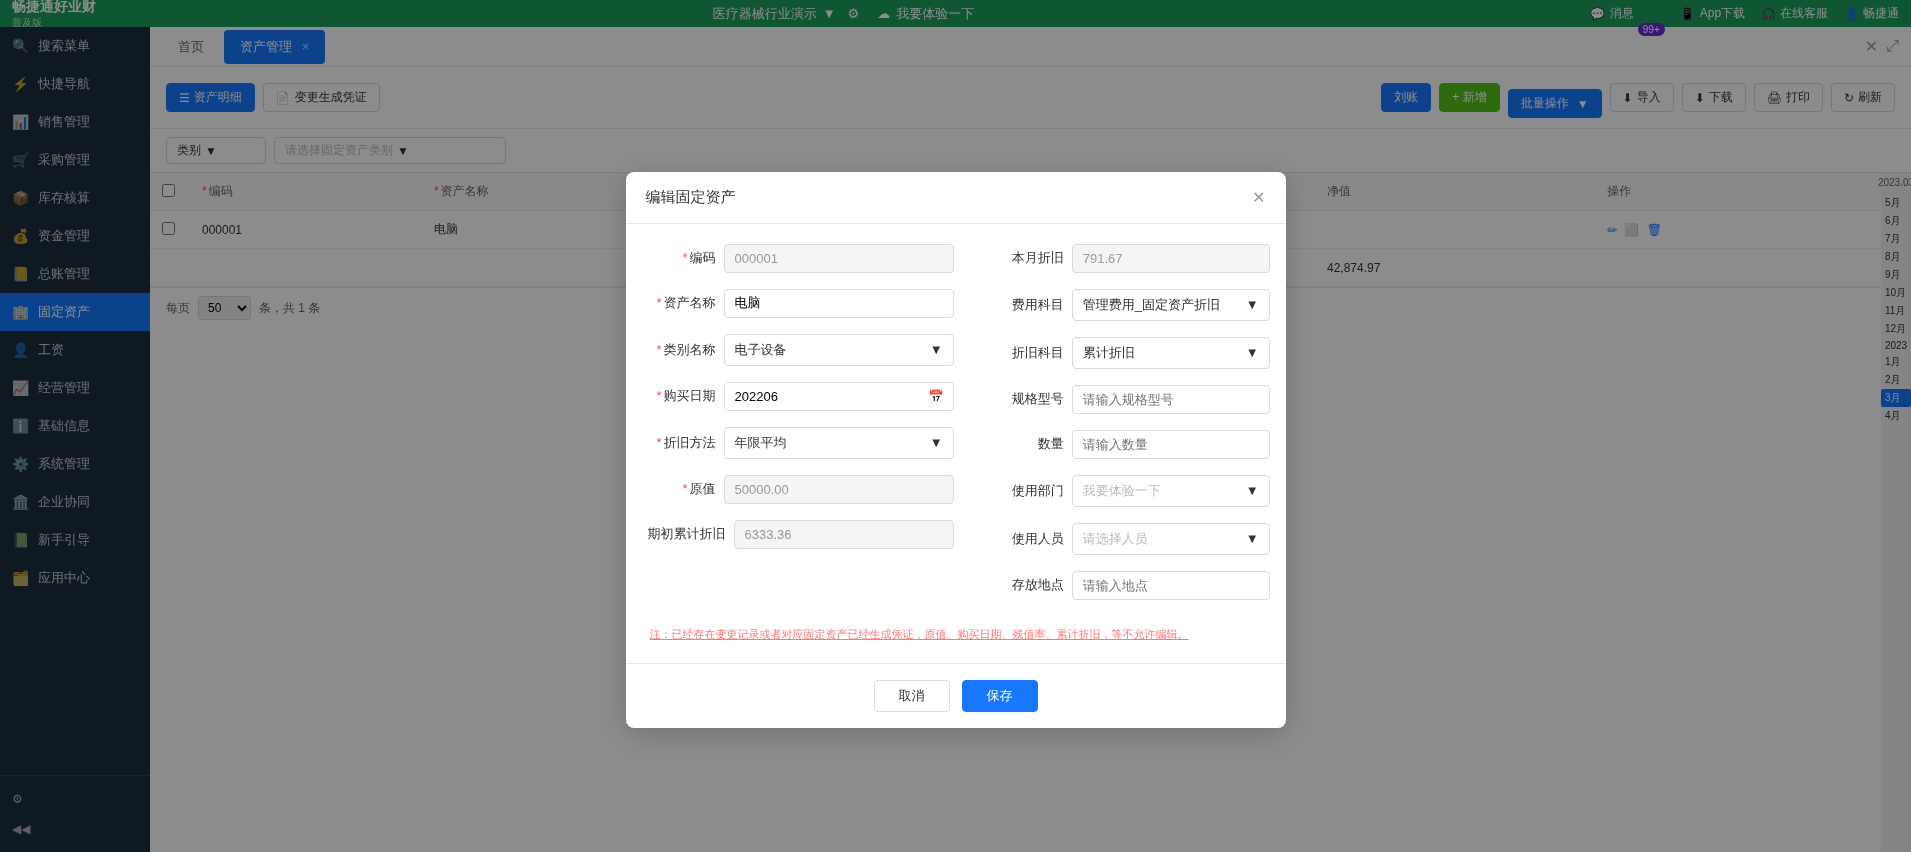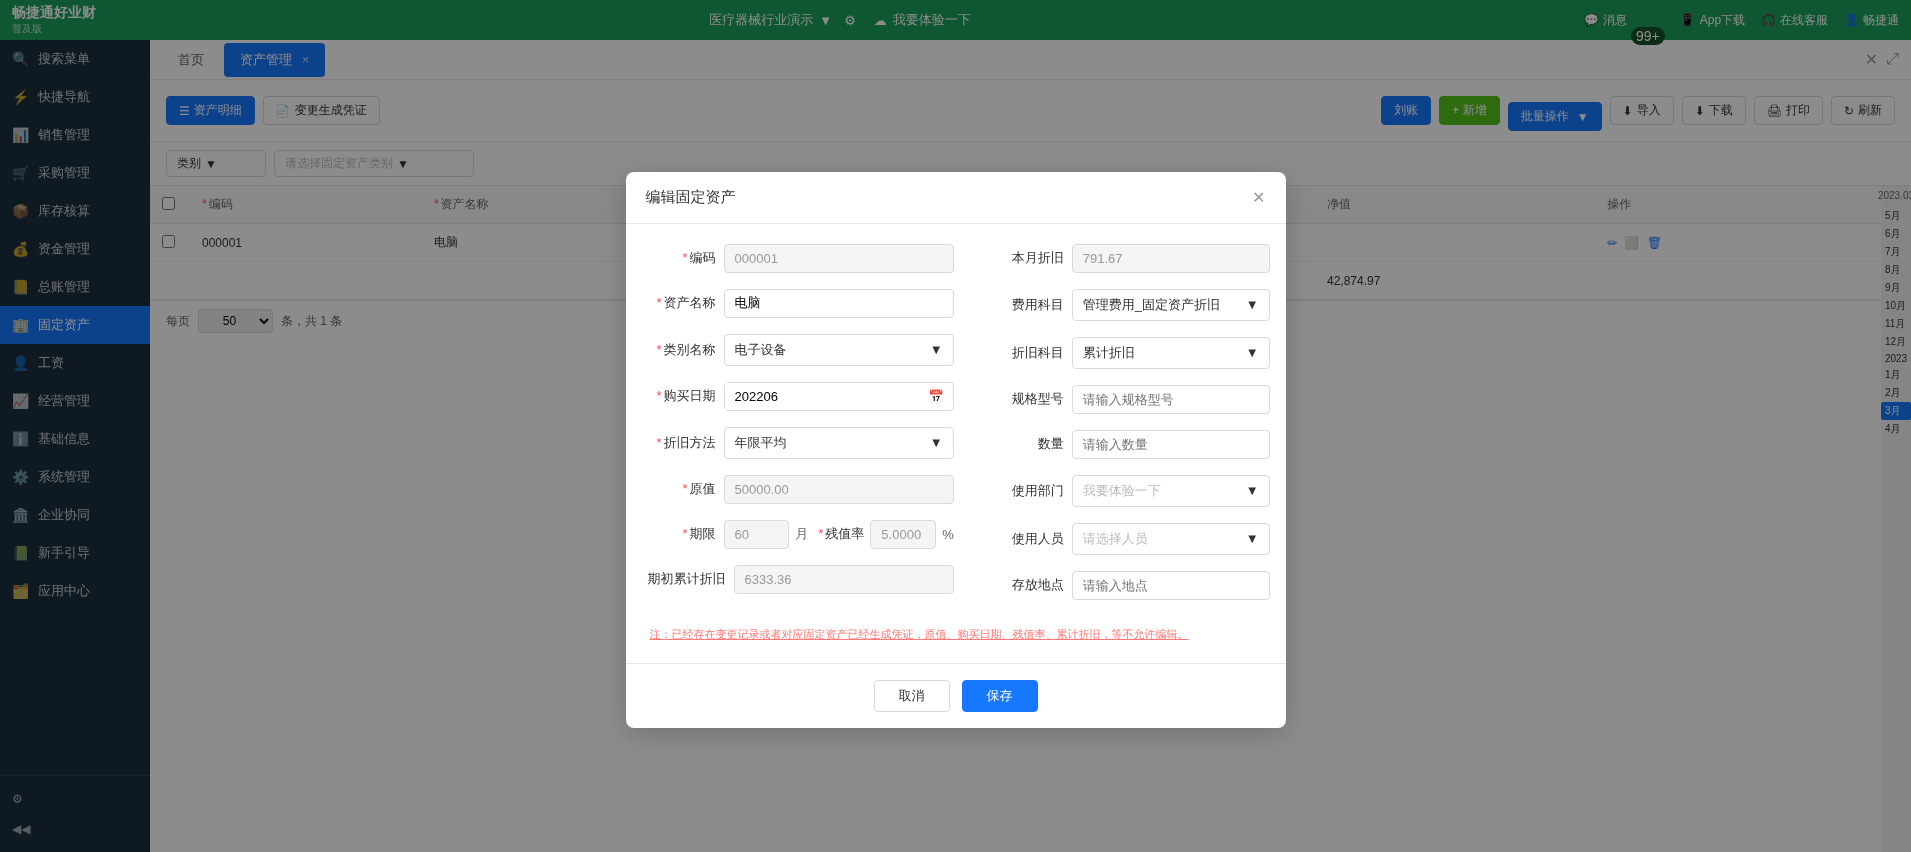--- a/index.html
+++ b/index.html
@@ -1,29 +1,29 @@
 <!DOCTYPE html>
 <html><head>
   <meta charset="utf-8">
   <style>
     * { box-sizing: border-box; margin: 0; padding: 0; }
     body { font-family: 'Microsoft YaHei', Arial, sans-serif; font-size: 13px; background: #f0f2f5; color: #333; overflow: hidden; }
 
     
     .app-container { display: flex; flex-direction: column; height: 852px; width: 1911px; }
-    .top-bar { height: 40px; background: #1a9e5c; display: flex; align-items: center; padding: 0 12px; justify-content: space-between; flex-shrink: 0; }
+    .top-bar { height: 27px; background: #1a9e5c; display: flex; align-items: center; padding: 0 12px; justify-content: space-between; flex-shrink: 0; }
     .main-area { display: flex; flex: 1; overflow: hidden; }
     .sidebar { width: 150px; background: #1c2e3e; flex-shrink: 0; display: flex; flex-direction: column; overflow-y: auto; }
     .content-area { flex: 1; display: flex; flex-direction: column; overflow: hidden; background: #7dd3fc; }
 
     
     .top-bar-left { display: flex; align-items: center; gap: 8px; }
     .top-bar-center { display: flex; align-items: center; gap: 6px; color: white; font-size: 13px; }
     .top-bar-right { display: flex; align-items: center; gap: 16px; color: white; font-size: 12px; }
-    .badge { background: #14532d; color: white; border-radius: 10px; padding: 1px 5px; font-size: 14px; position: relative; top: -2px; margin-top: 36px; }
+    .badge { background: #6d28d9; color: white; border-radius: 10px; padding: 1px 5px; font-size: 10px; position: relative; top: -2px; margin-top: 36px; }
     .top-bar-btn { display: flex; align-items: center; gap: 4px; cursor: pointer; }
     .sidebar-item { display: flex; align-items: center; gap: 8px; padding: 10px 12px; color: rgba(255,255,255,0.75); cursor: pointer; font-size: 13px; }
     .sidebar-item.active { background: #1677ff; color: white; }
     .sidebar-icon { width: 18px; height: 18px; display: flex; align-items: center; justify-content: center; font-size: 14px; }
     .sidebar-bottom { margin-top: auto; border-top: 1px solid rgba(255,255,255,0.1); padding: 8px 0; }
     .sidebar-bottom-item { display: flex; align-items: center; gap: 8px; padding: 8px 12px; color: rgba(255,255,255,0.6); cursor: pointer; font-size: 12px; }
 
     
     .tab-bar { height: 40px; background: #fff; display: flex; align-items: center; border-bottom: 1px solid #e8e8e8; padding: 0 12px; gap: 4px; }
     .tab { padding: 8px 16px; cursor: pointer; font-size: 13px; color: #666; border-radius: 4px 4px 0 0; }
@@ -42,21 +42,21 @@
     .filter-bar { display: flex; align-items: center; gap: 8px; padding: 8px 16px; background: #fff; border-bottom: 1px solid #e8e8e8; }
     .filter-select { display: flex; align-items: center; gap: 4px; padding: 4px 10px; border: 1px solid #d9d9d9; border-radius: 4px; background: white; cursor: pointer; font-size: 12px; min-width: 100px; }
 
     
     .table-container { flex: 1; overflow: auto; background: #fff; }
     table { width: 100%; border-collapse: collapse; font-size: 12px; }
     th { background: #fafafa; padding: 10px 12px; text-align: left; border-bottom: 1px solid #e8e8e8; font-weight: 500; color: #666; white-space: nowrap; }
     td { padding: 10px 12px; border-bottom: 1px solid #f0f0f0; color: #333; }
     .required-mark { color: #ff4d4f; margin-right: 2px; }
     .table-footer { padding: 8px 16px; background: #fff; display: flex; align-items: center; gap: 8px; font-size: 12px; color: #666; border-top: 1px solid #e8e8e8; }
-    .page-select { padding: 3px 16px; border: 1px solid #d9d9d9; border-radius: 4px; font-size: 12px; text-align: center; }
+    .page-select { padding: 3px 5px; border: 1px solid #d9d9d9; border-radius: 4px; font-size: 12px; }
     .scroll-month { padding: 2px 4px; cursor: pointer; }
     .scroll-month.active { background: #1677ff; color: white; border-radius: 2px; }
 
     
     .modal-overlay { position: fixed; top: 0; left: 0; right: 0; bottom: 0; background: rgba(0,0,0,0.45); z-index: 1000; display: flex; align-items: center; justify-content: center; }
     .modal { background: white; border-radius: 8px; width: 660px; max-height: 90vh; overflow: auto; box-shadow: 0 6px 30px rgba(0,0,0,0.2); margin-top: 48px; }
     .modal-header { display: flex; align-items: center; justify-content: space-between; padding: 16px 20px; border-bottom: 1px solid #e8e8e8; font-size: 15px; font-weight: 500; }
     .modal-body { padding: 20px; }
     .modal-footer { padding: 16px 20px; display: flex; justify-content: center; gap: 12px; border-top: 1px solid #e8e8e8; }
     .modal-row { display: flex; gap: 20px; margin-bottom: 16px; }
@@ -244,21 +244,21 @@
             <span>刷新</span>
           </button>
         </div>
       </div>
 
       <div class="filter-bar">
         <div class="filter-select">
           <span>类别</span>
           <span>▼</span>
         </div>
-        <div class="filter-select" style="width:200px;">
+        <div class="filter-select" style="width:232px;">
           <span style="color:#bbb;">请选择固定资产类别</span>
           <span>▼</span>
         </div>
       </div>
 
       <div class="content-wrapper">
         <div class="table-container">
           <table>
             <thead>
               <tr>
@@ -382,32 +382,20 @@
             </div>
           </div>
 
           <div class="modal-row">
             <div class="form-group">
               <label class="form-label"><span class="required-mark">*</span><span>原值</span></label>
               <input type="text" class="form-input readonly" value="50000.00" readonly="" style="">
             </div>
           </div>
 
-          <div class="modal-row">
-            <div class="form-group">
-              <label class="form-label"><span class="required-mark">*</span><span>期限</span></label>
-              <div class="form-inline">
-                <input type="text" class="form-input readonly" style="width: 60px;" value="60" readonly="">
-                <span class="inline-unit">月</span>
-                <span style="margin-left:4px;"><span class="required-mark">*</span><span>残值率</span></span>
-                <input type="text" class="form-input readonly" style="width: 60px;" value="5.0000" readonly="">
-                <span class="inline-unit">%</span>
-              </div>
-            </div>
-          </div>
 
           <div class="modal-row">
             <div class="form-group">
               <label class="form-label" style="min-width:80px;"><span>期初累计折旧</span></label>
               <input type="text" class="form-input readonly" value="6333.36" readonly="" style="">
             </div>
           </div>
         </div>
 
         <div class="modal-divider"></div>

